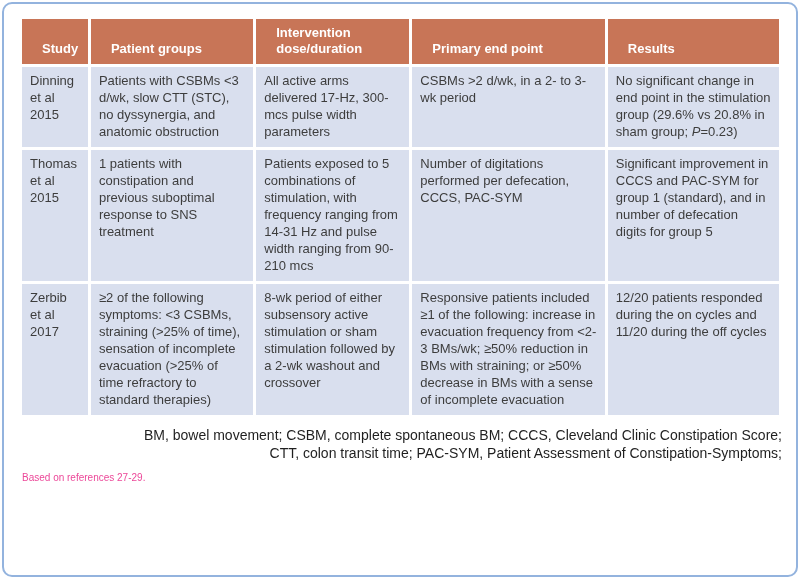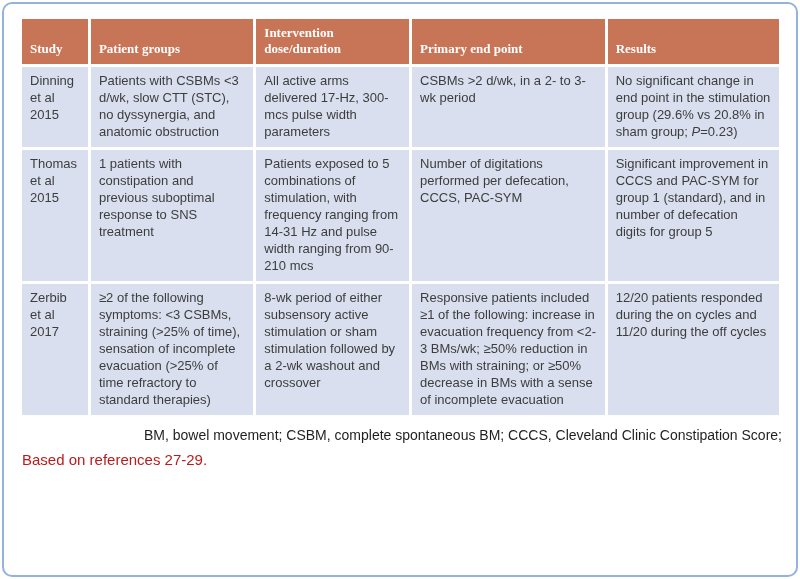--- a/index.html
+++ b/index.html
@@ -31,44 +31,43 @@
     margin:5px 0 0 -3px;
   }
   table.rct th {
     background:#c87557;
     color:#ffffff;
     font-size:13px;
     font-weight:bold;
     text-align:left;
     vertical-align:bottom;
     line-height:16px;
-    padding:6px 8px 7px 8px;
-    font-family:Liberation Serif, serif;
+    padding:6px 8px 7px 20px;
   }
   table.rct td {
     background:#d9dfee;
     color:#3d3d3d;
     font-size:13px;
     line-height:17px;
     vertical-align:top;
     padding:5px 8px 7px 8px;
     word-wrap:break-word;
   }
   .fn {
     margin-top:8px;
     font-size:14px;
     line-height:18px;
     color:#1f1f1f;
     text-align:right;
   }
   .refs {
     margin-top:7px;
-    font-size:15px;
+    font-size:10px;
     line-height:18px;
-    color:#b91c1c;
+    color:#ec4899;
   }
   i { font-style:italic; }
 </style>
 </head>
 <body>
 
 <div class="card">
 
 
   <table class="rct">
@@ -108,17 +107,18 @@
         <td>≥2 of the following symptoms: &lt;3 CSBMs, straining (&gt;25% of time), sensation of incomplete evacuation (&gt;25% of time refractory to standard therapies)</td>
         <td>8-wk period of either subsensory active stimulation or sham stimulation followed by a 2-wk washout and crossover</td>
         <td>Responsive patients included ≥1 of the following: increase in evacuation frequency from &lt;2-3 BMs/wk; ≥50% reduction in BMs with straining; or ≥50% decrease in BMs with a sense of incomplete evacuation</td>
         <td>12/20 patients responded during the on cycles and 11/20 during the off cycles</td>
       </tr>
     </tbody>
   </table>
 
   <div class="fn">
     <div>BM, bowel movement; CSBM, complete spontaneous BM; CCCS, Cleveland Clinic Constipation Score;</div>
+    <div>CTT, colon transit time; PAC-SYM, Patient Assessment of Constipation-Symptoms;</div>
   </div>
 
   <div class="refs">Based on references 27-29.</div>
 
 </div>
 
 </body></html>

